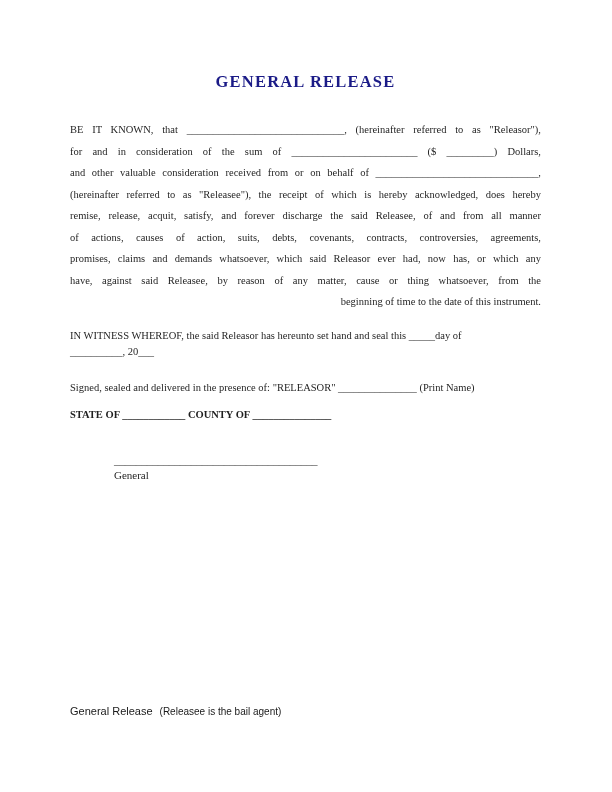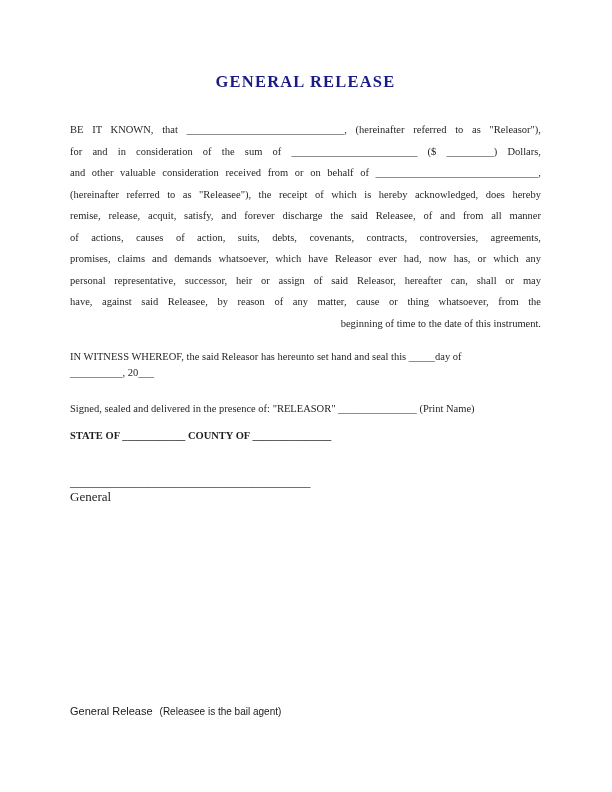--- a/index.html
+++ b/index.html
@@ -50,22 +50,23 @@
     line-height:16px;
   }
   .state-line {
     margin-top:11px;
     font-size:10.5px;
     line-height:16px;
     font-weight:bold;
   }
   .sig-block {
     margin-top:30px;
-    font-size:13px;
+    font-size:11px;
     line-height:15px;
+    margin-left:44px;
   }
   .sig-rule { letter-spacing:0; }
   .footer {
     position:absolute;
     left:70px; top:705px;
     font-family:"Liberation Sans", sans-serif;
     font-size:11px;
     line-height:13px;
     color:#1a1a1a;
     white-space:nowrap;
@@ -83,22 +84,21 @@
 
     <div class="doc-title" style="color: rgb(27, 27, 135);">GENERAL RELEASE</div>
 
     <div class="para">
       <div class="jline">BE IT KNOWN, that ______________________________, (hereinafter referred to as "Releasor"),</div>
       <div class="jline">for and in consideration of the sum of ________________________ ($ _________) Dollars,</div>
       <div class="jline">and other valuable consideration received from or on behalf of _______________________________,</div>
       <div class="jline">(hereinafter referred to as "Releasee"), the receipt of which is hereby acknowledged, does hereby</div>
       <div class="jline">remise, release, acquit, satisfy, and forever discharge the said Releasee, of and from all manner</div>
       <div class="jline">of actions, causes of action, suits, debts, covenants, contracts, controversies, agreements,</div>
-      <div class="jline">promises, claims and demands whatsoever, which have Releasor ever had, now has, or which any</div>
-      <div class="jline">personal representative, successor, heir or assign of said Releasor, hereafter can, shall or may</div>
+      <div class="jline">promises, claims and demands whatsoever, which said Releasor ever had, now has, or which any</div>
       <div class="jline">have, against said Releasee, by reason of any matter, cause or thing whatsoever, from the</div>
       <div class="jline last">beginning of time to the date of this instrument.</div>
     </div>
 
     <div class="witness">
       <div>IN WITNESS WHEREOF, the said Releasor has hereunto set hand and seal this _____day of</div>
       <div>__________, 20___</div>
     </div>
 
     <div class="signed-line">Signed, sealed and delivered in the presence of: "RELEASOR" _______________ (Print Name)</div>

